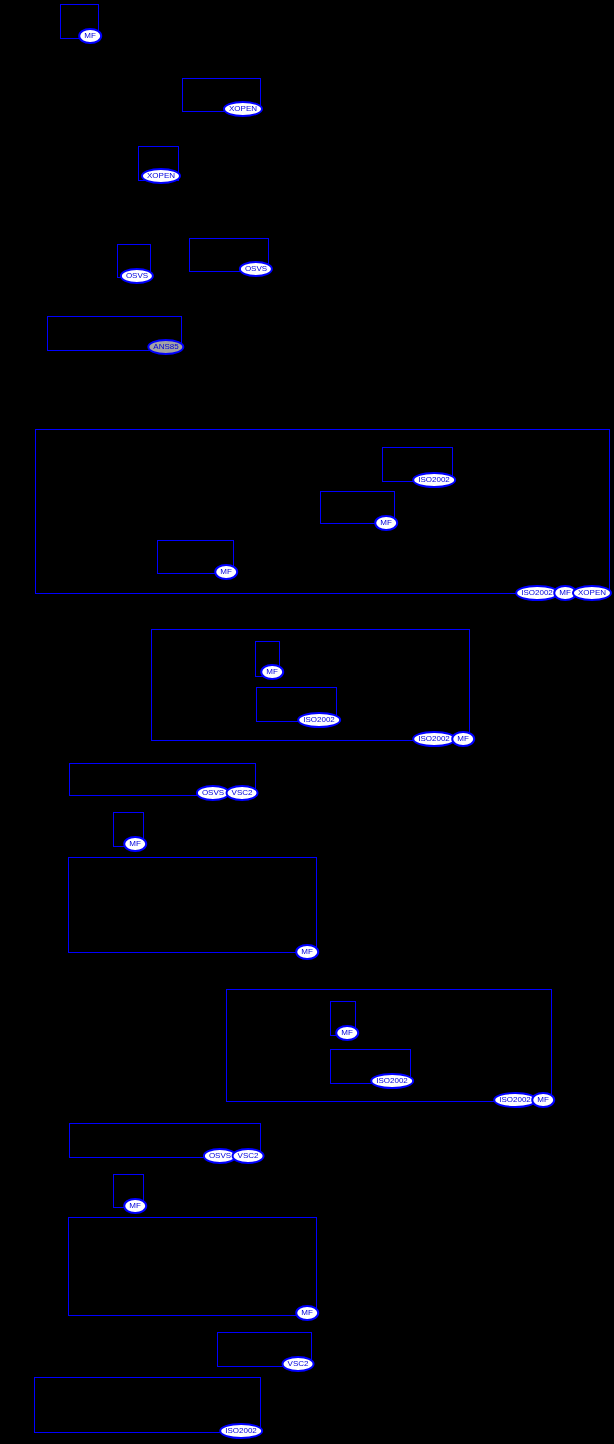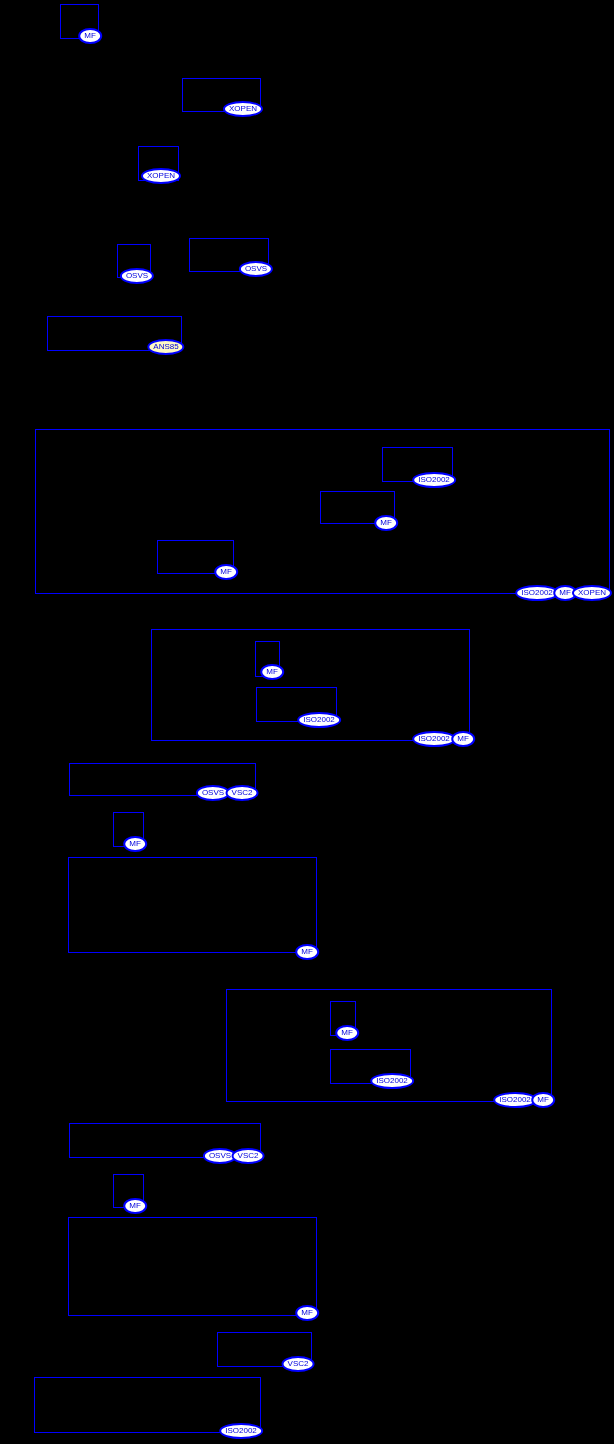--- a/index.html
+++ b/index.html
@@ -62,21 +62,21 @@
     <div class="syntax-box" style="left: 69px; top: 1123px; width: 192px; height: 35px; border-color: rgb(0, 0, 255);"></div>
     <div class="syntax-box" style="left: 113px; top: 1174px; width: 31px; height: 34px; border-color: rgb(0, 0, 255);"></div>
     <div class="syntax-box" style="left: 68px; top: 1217px; width: 249px; height: 99px; border-color: rgb(0, 0, 255);"></div>
     <div class="syntax-box" style="left: 217px; top: 1332px; width: 95px; height: 35px; border-color: rgb(0, 0, 255);"></div>
     <div class="syntax-box" style="left: 34px; top: 1377px; width: 227px; height: 56px; border-color: rgb(0, 0, 255);"></div>
     <div class="dialect-flag" style="left: 90px; top: 36px; background: rgb(255, 255, 255); color: rgb(0, 0, 221); border-color: rgb(0, 0, 255);">MF</div>
     <div class="dialect-flag" style="left: 243px; top: 109px; background: rgb(255, 255, 255); color: rgb(0, 0, 221); border-color: rgb(0, 0, 255);">XOPEN</div>
     <div class="dialect-flag" style="left: 161px; top: 176px; background: rgb(255, 255, 255); color: rgb(0, 0, 221); border-color: rgb(0, 0, 255);">XOPEN</div>
     <div class="dialect-flag" style="left: 256px; top: 269px; background: rgb(255, 255, 255); color: rgb(0, 0, 221); border-color: rgb(0, 0, 255);">OSVS</div>
     <div class="dialect-flag" style="left: 137px; top: 276px; background: rgb(255, 255, 255); color: rgb(0, 0, 221); border-color: rgb(0, 0, 255);">OSVS</div>
-    <div class="dialect-flag" style="left: 166px; top: 347px; background: #fef9c3; color: rgb(0, 0, 221); border-color: rgb(0, 0, 255);">ANS85</div>
+    <div class="dialect-flag" style="left: 166px; top: 347px; background: #a3a3a3; color: rgb(0, 0, 221); border-color: rgb(0, 0, 255);">ANS85</div>
     <div class="dialect-flag" style="left: 434px; top: 480px; background: rgb(255, 255, 255); color: rgb(0, 0, 221); border-color: rgb(0, 0, 255);">ISO2002</div>
     <div class="dialect-flag" style="left: 386px; top: 523px; background: rgb(255, 255, 255); color: rgb(0, 0, 221); border-color: rgb(0, 0, 255);">MF</div>
     <div class="dialect-flag" style="left: 226px; top: 572px; background: rgb(255, 255, 255); color: rgb(0, 0, 221); border-color: rgb(0, 0, 255);">MF</div>
     <div class="dialect-flag" style="left: 537px; top: 593px; background: rgb(255, 255, 255); color: rgb(0, 0, 221); border-color: rgb(0, 0, 255);">ISO2002</div>
     <div class="dialect-flag" style="left: 565px; top: 593px; background: rgb(255, 255, 255); color: rgb(0, 0, 221); border-color: rgb(0, 0, 255);">MF</div>
     <div class="dialect-flag" style="left: 592px; top: 593px; background: rgb(255, 255, 255); color: rgb(0, 0, 221); border-color: rgb(0, 0, 255);">XOPEN</div>
     <div class="dialect-flag" style="left: 272px; top: 672px; background: rgb(255, 255, 255); color: rgb(0, 0, 221); border-color: rgb(0, 0, 255);">MF</div>
     <div class="dialect-flag" style="left: 319px; top: 720px; background: rgb(255, 255, 255); color: rgb(0, 0, 221); border-color: rgb(0, 0, 255);">ISO2002</div>
     <div class="dialect-flag" style="left: 434px; top: 739px; background: rgb(255, 255, 255); color: rgb(0, 0, 221); border-color: rgb(0, 0, 255);">ISO2002</div>
     <div class="dialect-flag" style="left: 463px; top: 739px; background: rgb(255, 255, 255); color: rgb(0, 0, 221); border-color: rgb(0, 0, 255);">MF</div>

